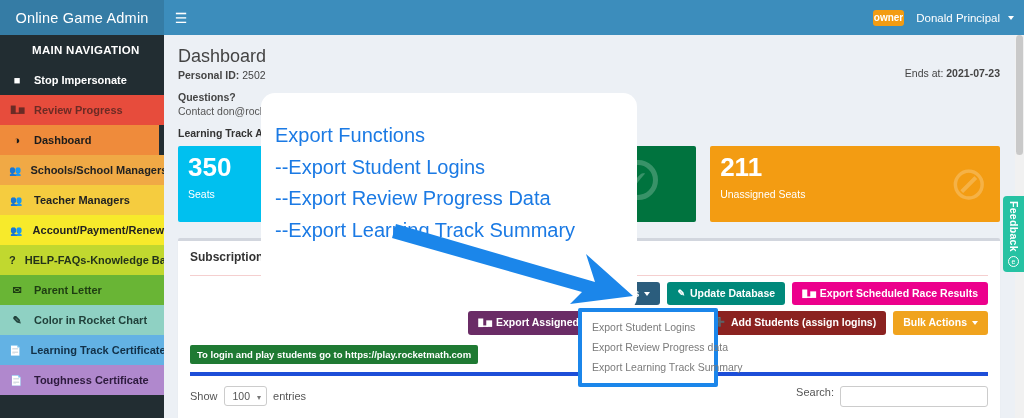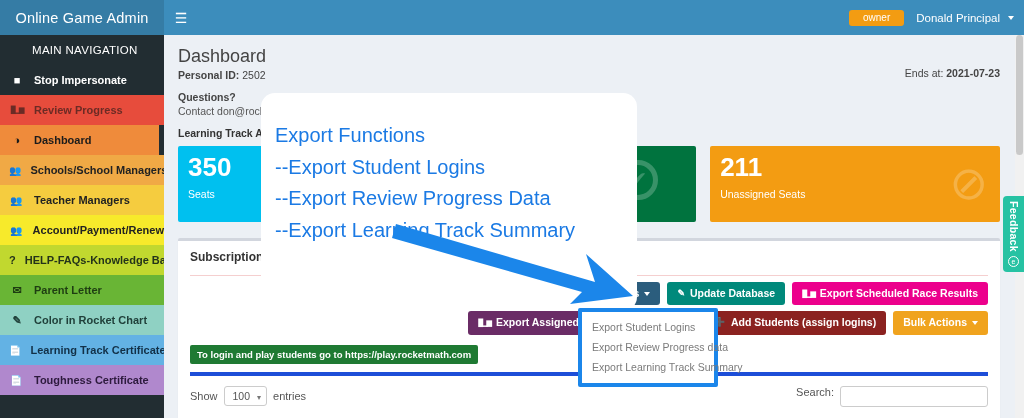--- a/index.html
+++ b/index.html
@@ -22,37 +22,37 @@
     position: absolute; left: 164px; top: 0; right: 0; height: 35px;
     background: #3c8dbc;
     display: flex; align-items: center;
   }
   .hamburger {
     width: 34px; height: 35px; display: flex; align-items: center; justify-content: center;
     color: #fff; font-size: 14px; cursor: pointer;
   }
   .navbar-right { margin-left: auto; display: flex; align-items: center; padding-right: 10px; gap: 12px; }
   .badge-owner {
-    background: #f39c12; color: #fff; font-size: 10px; font-weight: normal;
-    padding: 3px 14px; border-radius: 3px; line-height: 1;
+    background: #f39c12; color: #fff; font-size: 10px; font-weight: bold;
+    padding: 3px 1px; border-radius: 3px; line-height: 1;
   }
   .user-name { color: #fff; font-size: 11.5px; display: flex; align-items: center; gap: 8px; }
   .caret-down {
     display: inline-block; width: 0; height: 0;
     border-left: 3.5px solid transparent; border-right: 3.5px solid transparent;
     border-top: 4px solid currentColor;
   }
 
   
   .sidebar {
     position: absolute; left: 0; top: 35px; width: 164px; bottom: 0;
     background: #222d32; overflow: hidden;
   }
   .nav-header {
-    color: #fff; font-size: 11.5px; font-weight: normal; letter-spacing: .3px;
+    color: #fff; font-size: 11.5px; font-weight: bold; letter-spacing: .3px;
     padding: 9px 0 9px 32px; background: #222d32;
   }
   .nav-item {
     display: flex; align-items: center; gap: 9px;
     height: 30px; padding-left: 9px;
     font-size: 11px; font-weight: bold; cursor: pointer;
     position: relative; white-space: nowrap;
   }
   .nav-item .ico { width: 16px; display: flex; justify-content: center; font-size: 11px; }
   .nav-item.active::after {

